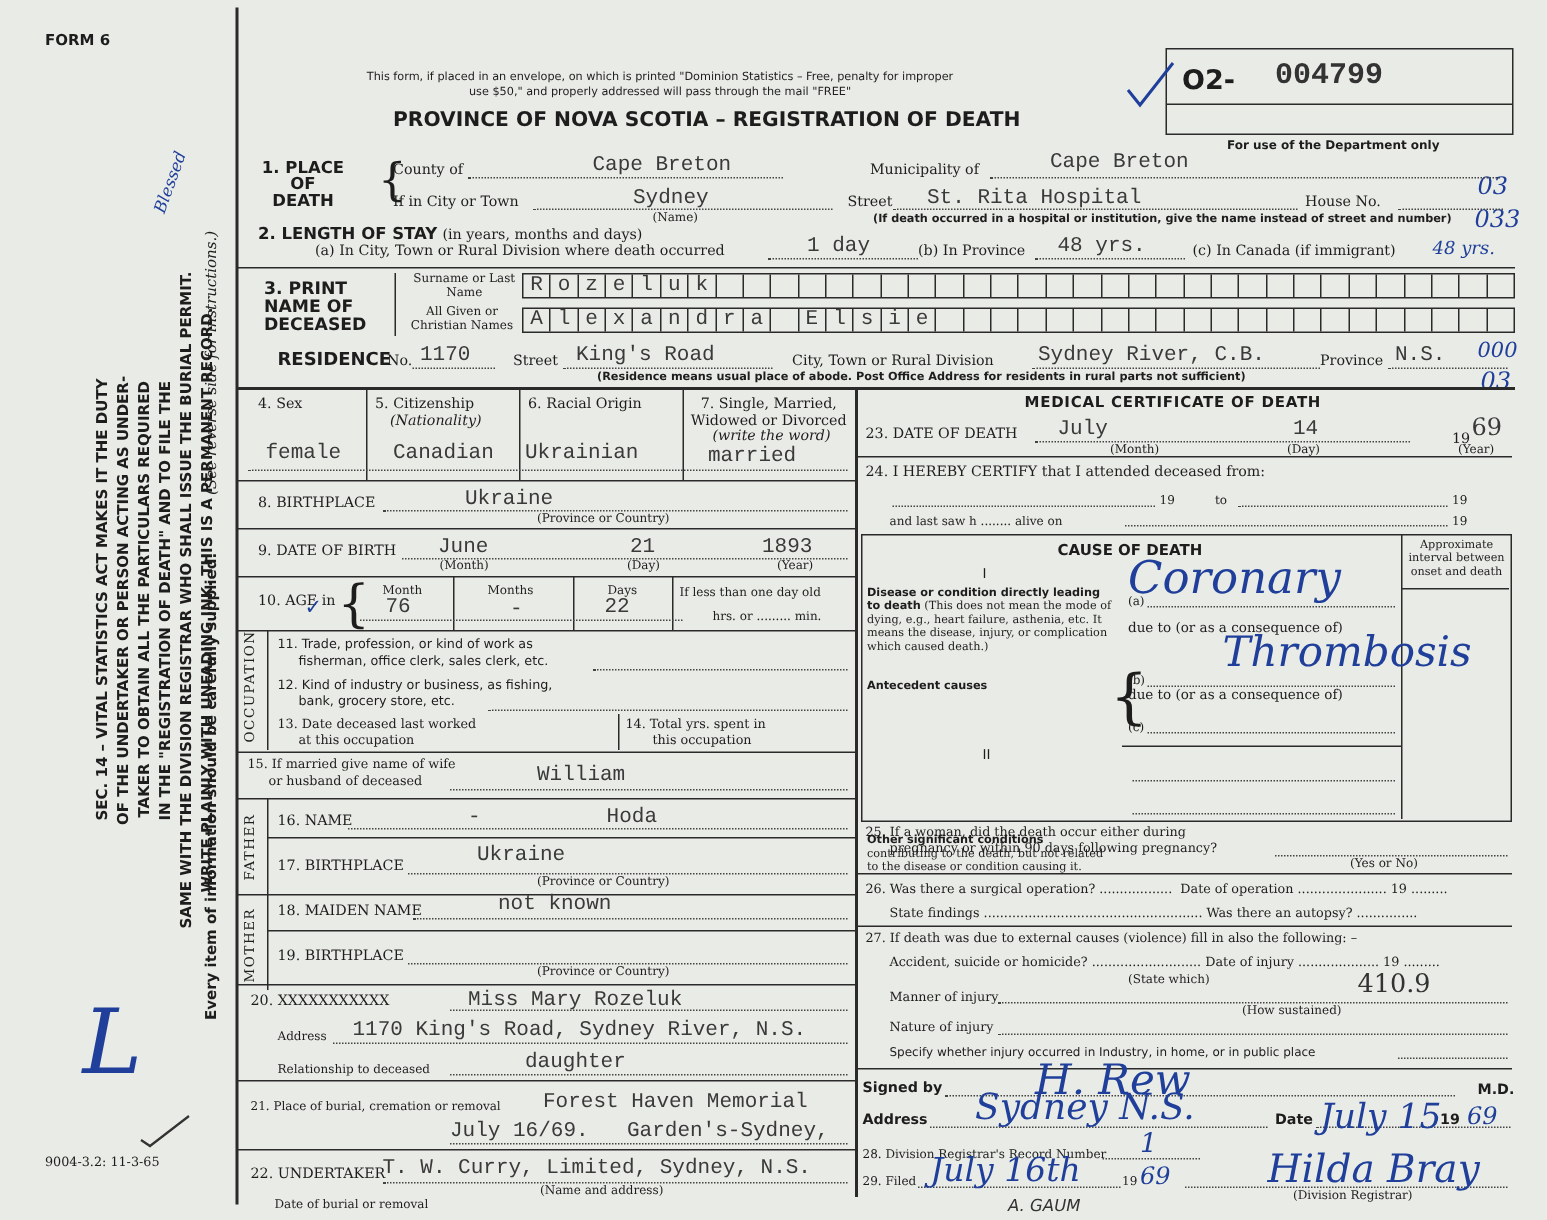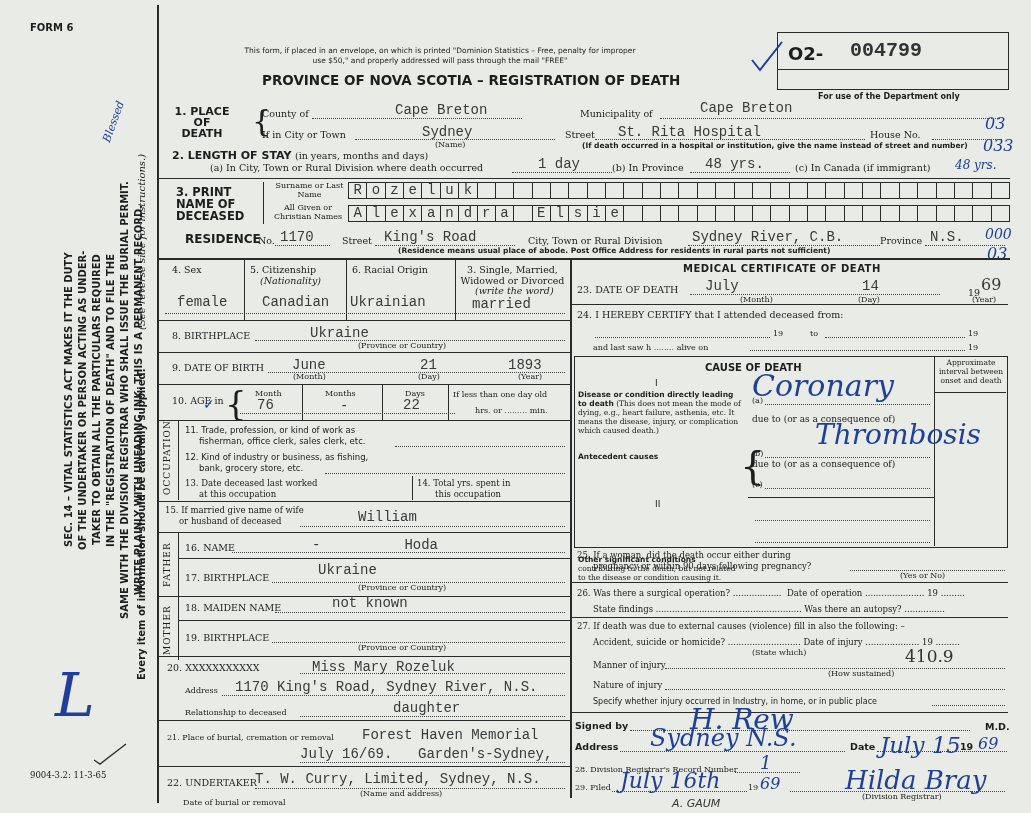--- a/index.html
+++ b/index.html
@@ -194,21 +194,21 @@
 <div class="vl" style="left:346px;top:258px;height:62px;"></div>
 <div class="vl" style="left:455px;top:258px;height:62px;"></div>
 
 <div class="abs lbl" style="left:172px;top:264px;">4. Sex</div>
 <div class="abs mono typed" style="left:177px;top:294px;">female</div>
 <div class="abs lbl" style="left:250px;top:264px;">5. Citizenship</div>
 <div class="abs lbl" style="left:260px;top:275px;font-style:italic;">(Nationality)</div>
 <div class="abs mono typed" style="left:262px;top:294px;">Canadian</div>
 <div class="abs lbl" style="left:352px;top:264px;">6. Racial Origin</div>
 <div class="abs mono typed" style="left:350px;top:294px;">Ukrainian</div>
-<div class="abs lbl" style="left:460px;top:264px;width:105px;line-height:11px;text-align:center;">3. Single, Married, Widowed or Divorced</div>
+<div class="abs lbl" style="left:460px;top:264px;width:105px;line-height:11px;text-align:center;">7. Single, Married, Widowed or Divorced</div>
 <div class="abs lbl" style="left:475px;top:285px;font-style:italic;">(write the word)</div>
 <div class="abs mono typed" style="left:472px;top:296px;">married</div>
 <div class="dots" style="left:165px;top:313px;width:400px;"></div>
 
 <div class="hl" style="left:158px;top:320px;width:412px;"></div>
 
 <div class="abs lbl" style="left:172px;top:330px;">8. BIRTHPLACE</div>
 <div class="dots" style="left:255px;top:340px;width:310px;"></div>
 <div class="abs mono typed" style="left:310px;top:325px;">Ukraine</div>
 <div class="abs cap" style="left:358px;top:341px;">(Province or Country)</div>
@@ -296,21 +296,21 @@
 <div class="hl" style="left:158px;top:656px;width:412px;"></div>
 
 <div class="abs lbl" style="left:167px;top:662px;">20. XXXXXXXXXXX</div>
 <div class="dots" style="left:300px;top:673px;width:265px;"></div>
 <div class="abs mono typed" style="left:312px;top:659px;">Miss Mary Rozeluk</div>
 <div class="abs cap" style="left:185px;top:686px;">Address</div>
 <div class="dots" style="left:222px;top:695px;width:343px;"></div>
 <div class="abs mono typed" style="left:235px;top:679px;">1170 King's Road, Sydney River, N.S.</div>
 <div class="abs cap" style="left:185px;top:708px;">Relationship to deceased</div>
 <div class="dots" style="left:300px;top:716px;width:265px;"></div>
-<div class="abs mono typed" style="left:350px;top:700px;margin-left:43px;">daughter</div>
+<div class="abs mono typed" style="left:350px;top:700px;">daughter</div>
 <div class="hl" style="left:158px;top:720px;width:412px;"></div>
 
 <div class="abs cap" style="left:167px;top:733px;">21. Place of burial, cremation or removal</div>
 <div class="abs mono typed" style="left:362px;top:727px;">Forest Haven Memorial</div>
 <div class="abs cap" style="left:183px;top:798px;text-align:right;">Date of burial or removal</div>
 <div class="abs mono typed" style="left:300px;top:746px;">July 16/69.</div>
 <div class="abs mono typed" style="left:418px;top:746px;">Garden's-Sydney,</div>
 <div class="dots" style="left:300px;top:762px;width:265px;"></div>
 <div class="hl" style="left:158px;top:766px;width:412px;"></div>
 

